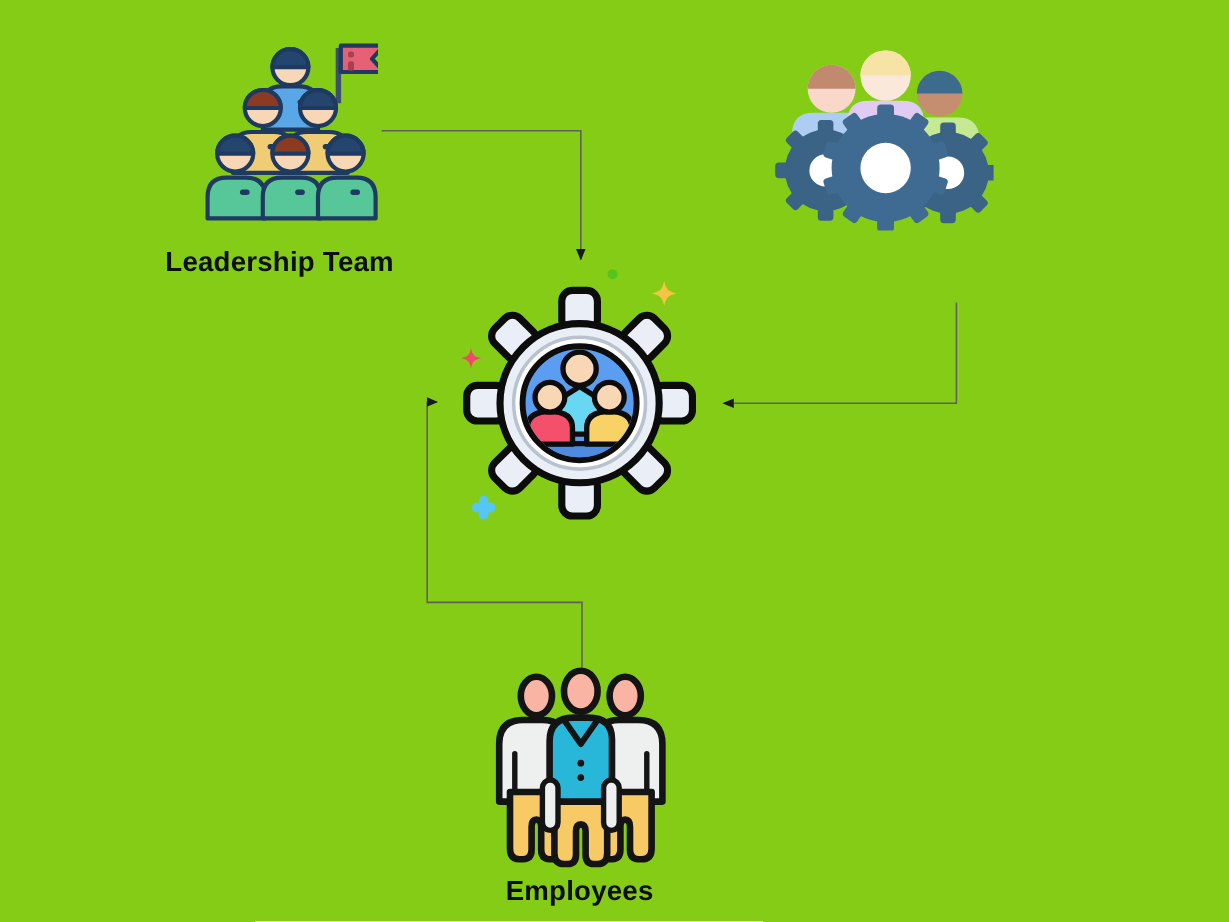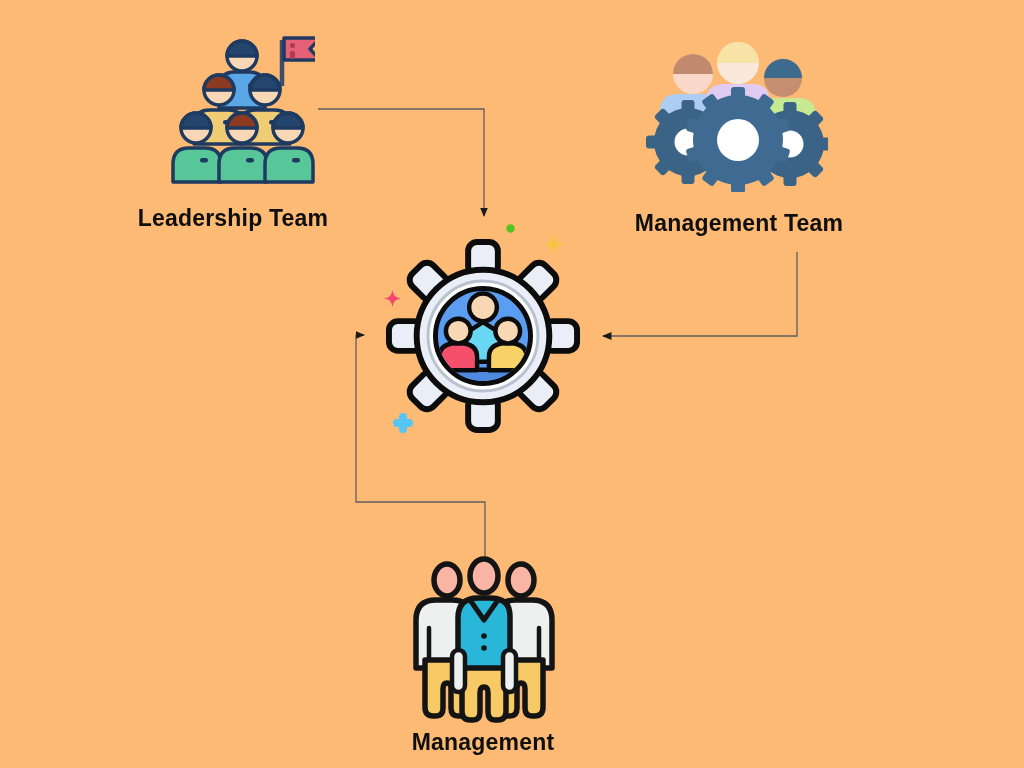--- a/index.html
+++ b/index.html
@@ -1,17 +1,17 @@
 <!DOCTYPE html>
 <html><head>
 <meta charset="utf-8">
 <style>
   html,body{margin:0;padding:0;background:#ffffff;}
   #stage{
-    position:relative;width:1024px;height:768px;background:#fdba74;overflow:hidden;
+    position:relative;width:1024px;height:768px;background:#84cc16;overflow:hidden;
     font-family:"Liberation Sans", sans-serif;
   }
   .abs{position:absolute;}
   .node-label{
     position:absolute;text-align:center;font-weight:700;color:#0e0e0e;
     font-size:23px;letter-spacing:.2px;line-height:1.1;
   }
   svg{display:block;}
 </style>
 </head>
@@ -124,21 +124,20 @@
         <rect x="-7" y="-53" width="14" height="16" rx="3" transform="rotate(180)"></rect>
         <rect x="-7" y="-53" width="14" height="16" rx="3" transform="rotate(216)"></rect>
         <rect x="-7" y="-53" width="14" height="16" rx="3" transform="rotate(252)"></rect>
         <rect x="-7" y="-53" width="14" height="16" rx="3" transform="rotate(288)"></rect>
         <rect x="-7" y="-53" width="14" height="16" rx="3" transform="rotate(324)"></rect>
       </g>
       <circle r="45"></circle>
       <circle r="21" fill="#ffffff"></circle>
     </g>
   </svg>
-  <div class="node-label" style="left:619px;top:211px;width:240px;">Management Team</div>
 
   <svg class="abs" style="left:384px;top:237px;" width="198" height="198" viewBox="0 0 200 200">
     <defs>
       <clipPath id="hrClip">
           <circle cx="100" cy="100" r="45.5"></circle>
         </clipPath>
     </defs>
     <g transform="translate(100,100)" fill="#e9eef7" stroke="#0c0c0c" stroke-width="6">
       <rect x="-15" y="-95" width="30" height="34" rx="9"></rect>
       <rect x="-15" y="-95" width="30" height="34" rx="9" transform="rotate(45)"></rect>
@@ -197,15 +196,15 @@
       <path d="M52 112 V62 Q52 42 72 42 H84 Q104 42 104 60 V112 Z" fill="#29b7d9"></path>
       <path d="M64 44 L78 64 L92 44" fill="none" stroke-width="5"></path>
       <circle cx="78" cy="80" r="2.8" fill="#141414" stroke="none"></circle>
       <circle cx="78" cy="92" r="2.8" fill="#141414" stroke="none"></circle>
       <ellipse cx="78" cy="20" rx="14" ry="17" fill="#f9b4a4"></ellipse>
 
       <rect x="46" y="94" width="13" height="42" rx="6.5" fill="#eef0ef" stroke-width="4.5"></rect>
       <rect x="97" y="94" width="13" height="42" rx="6.5" fill="#eef0ef" stroke-width="4.5"></rect>
     </g>
   </svg>
-  <div class="node-label" style="left:383px;top:730px;width:200px;">Management</div>
+  <div class="node-label" style="left:383px;top:730px;width:200px;">Employees</div>
 
 </div>
 
 </body></html>

